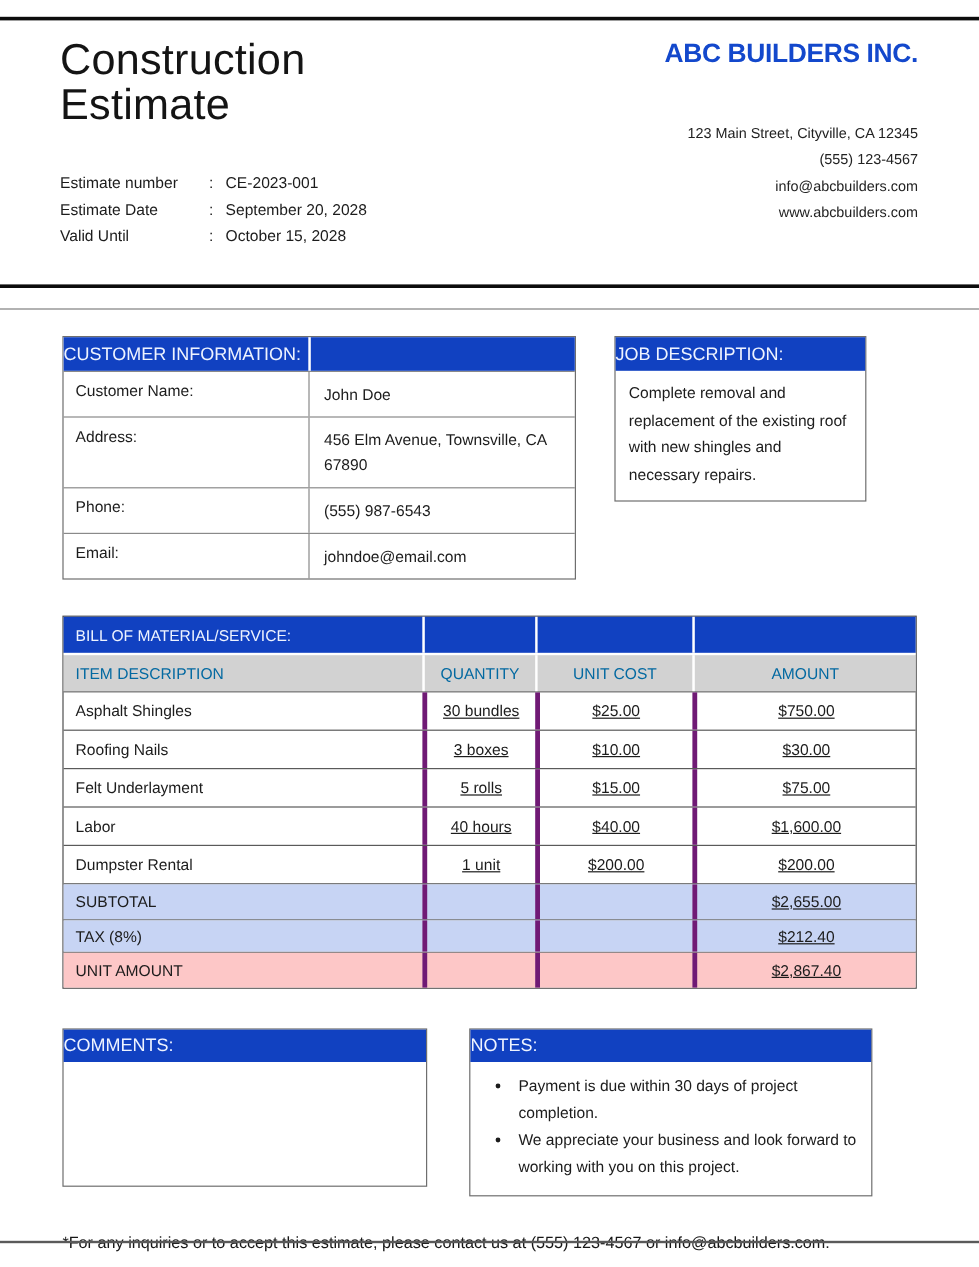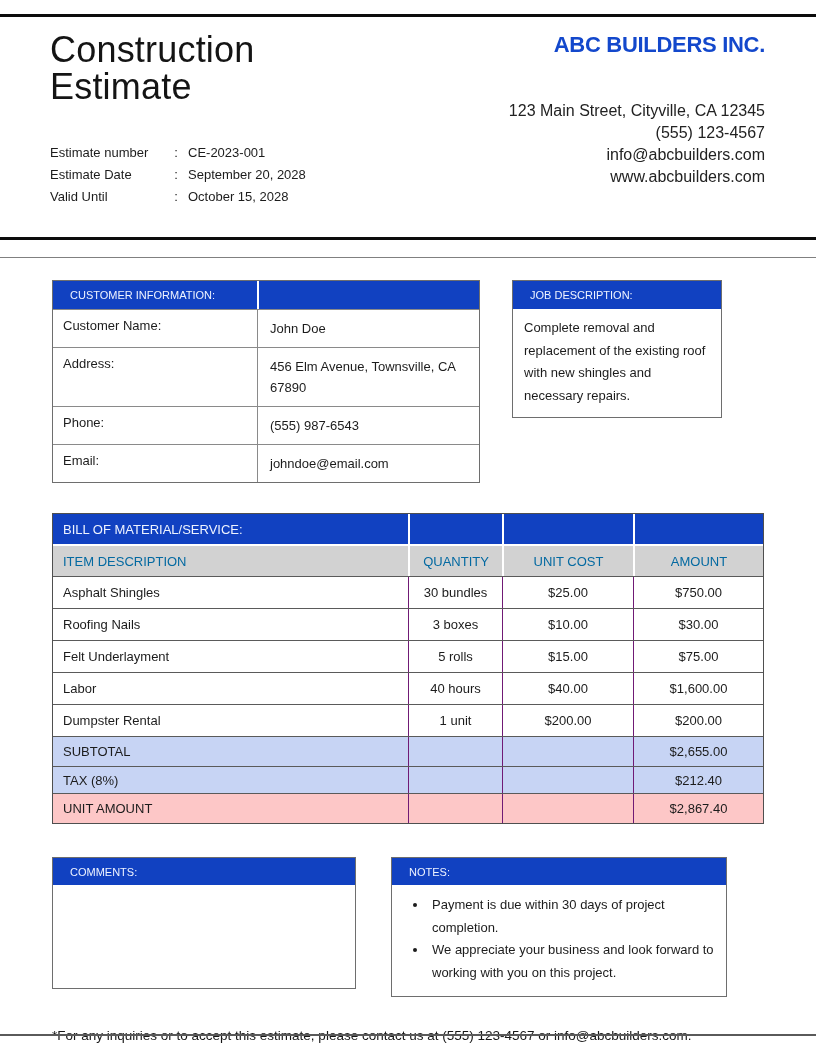--- a/index.html
+++ b/index.html
@@ -24,65 +24,65 @@
   
   .header{display:flex;justify-content:space-between;padding:31px 51px 0 50px;}
   .doc-title{font-size:36px;line-height:37px;font-weight:400;color:#141414;letter-spacing:.2px;}
   .meta{margin-top:36px;font-size:13px;}
   .meta-row{display:flex;height:22px;align-items:center;}
   .meta-label{width:120px;}
   .meta-colon{width:12px;text-align:center;}
   .meta-value{padding-left:6px;}
   .company{text-align:right;}
   .company-name{font-size:22px;font-weight:700;color:var(--brand-blue);letter-spacing:-.3px;line-height:28px;}
-  .company-contact{margin-top:41px;font-size:16px;line-height:22px;color:#222;}
+  .company-contact{margin-top:41px;font-size:12px;line-height:22px;color:#222;}
 
   .header-rule-black{position:absolute;top:237px;left:0;width:816px;height:3px;background:#0c0c0c;}
   .header-rule-gray{position:absolute;top:257px;left:0;width:816px;height:1px;background:#808080;}
 
   
   .content{position:absolute;top:280px;left:52px;width:712px;}
   .row-1{display:flex;gap:32px;align-items:flex-start;}
 
   
-  .blue-bar{background:var(--header-blue);color:#eef3ff;font-size:11px;height:28px;display:flex;align-items:center;padding:0 17px;}
+  .blue-bar{background:var(--header-blue);color:#eef3ff;font-size:15px;height:28px;display:flex;align-items:center;padding:0 0;}
   .box{border:1px solid var(--border-gray);background:#fff;}
 
   .customer-table{width:428px;}
   .ct-header{display:flex;height:28px;background:#fff;}
   .ct-header .blue-bar{flex:none;}
   .ct-header .c1{width:204px;}
   .ct-header .c2{flex:1;border-left:2px solid #fff;}
   .ct-row{display:flex;border-top:1px solid var(--line-gray);font-size:13px;}
   .ct-row .c1{width:204px;padding:8px 0 8px 10px;}
   .ct-row .c2{flex:1;border-left:1px solid var(--line-gray);padding:8px 0 8px 12px;line-height:21px;}
   .ct-row.h32{min-height:32px;}
   .ct-row.h52{min-height:52px;}
 
   .job-box{width:210px;}
   .job-body{padding:8px 11px 10px 11px;font-size:13px;line-height:22.5px;}
 
   
   .bill{margin-top:30px;border:1px solid var(--table-dark);width:712px;background:#fff;}
   .b-row{display:flex;}
-  .b-c1{width:355px;text-align:right;}
+  .b-c1{width:299px;text-align:right;}
   .b-c2{width:94px;}
   .b-c3{width:131px;}
   .b-c4{flex:1;}
   .bill-blue .cell{background:var(--header-blue);height:30px;display:flex;align-items:center;}
   .bill-blue .b-c1{color:#eef3ff;font-size:13px;padding-left:10px;}
   .bill-blue .cell + .cell{border-left:2px solid #fff;}
   .bill-blue{border-bottom:2px solid #fff;}
   .bill-gray .cell{background:var(--column-header-gray);height:30px;display:flex;align-items:center;justify-content:center;font-size:13px;color:#0369a1;}
   .bill-gray .b-c1{justify-content:flex-start;padding-left:10px;}
   .bill-gray .cell + .cell{border-left:2px solid #fff;}
   .b-body .b-row{border-top:1px solid #5a5a5a;}
   .b-body .cell{min-height:31px;display:flex;align-items:center;justify-content:center;font-size:13px;}
   .b-body .b-c1{justify-content:flex-start;padding-left:10px;}
-  .b-body .cell + .cell{border-left:1px solid #701a75;}
+  .b-body .cell + .cell{border-left:4px solid #701a75;text-decoration:underline;}
   .b-row.sum-subtotal .cell,.b-row.sum-tax .cell{background:var(--subtotal-blue);}
   .b-row.sum-total .cell{background:var(--total-pink);}
   .b-row.sum-tax .cell{min-height:26px;}
   .b-row.sum-subtotal .cell,.b-row.sum-total .cell{min-height:29px;}
 
   
   .row-3{display:flex;gap:35px;margin-top:33px;align-items:flex-start;}
   .comments-box{width:304px;}
   .comments-box .blue-bar,.notes-box .blue-bar{height:27px;}
   .comments-body{height:103px;}

